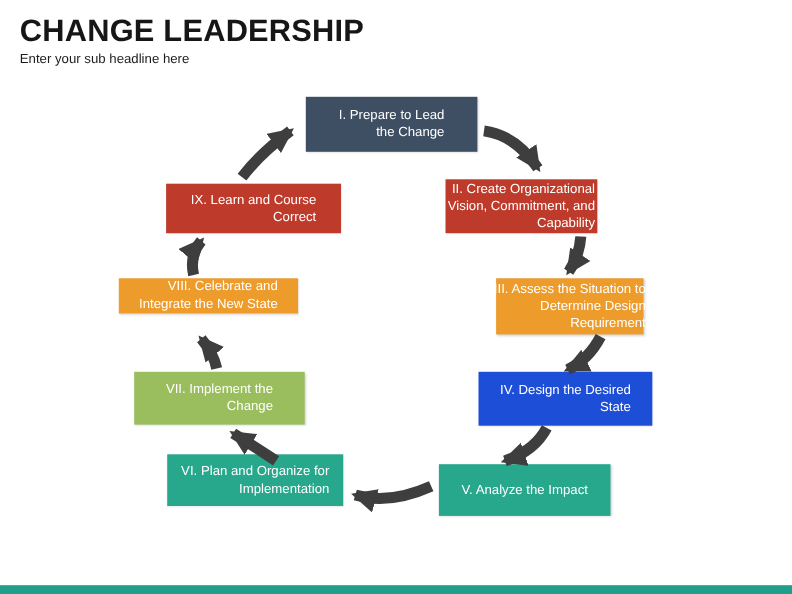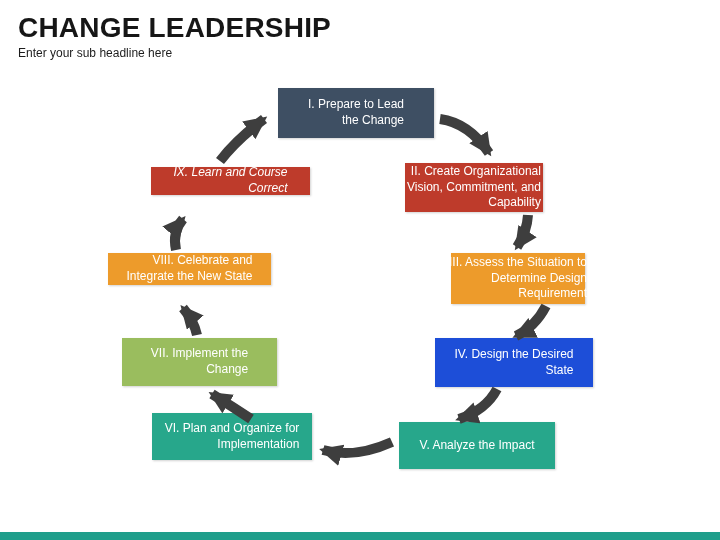--- a/index.html
+++ b/index.html
@@ -47,21 +47,21 @@
 Requirement</div>
     <div class="step" style="left: 435px; top: 338px; width: 158px; height: 49px; background-color: #1d4ed8;">IV. Design the Desired
 State</div>
     <div class="step" style="left: 399px; top: 422px; width: 156px; height: 47px; background-color: rgb(39, 167, 139);">V. Analyze the Impact</div>
     <div class="step" style="left: 152px; top: 413px; width: 160px; height: 47px; background-color: rgb(39, 167, 139);">VI. Plan and Organize for
 Implementation</div>
     <div class="step" style="left: 122px; top: 338px; width: 155px; height: 48px; background-color: rgb(154, 189, 94);">VII. Implement the
 Change</div>
     <div class="step" style="left: 108px; top: 253px; width: 163px; height: 32px; background-color: rgb(237, 155, 43);">VIII. Celebrate and
 Integrate the New State</div>
-    <div class="step" style="left: 151px; top: 167px; width: 159px; height: 28px; background-color: rgb(190, 59, 43); font-style: italic;">IX. Learn and Course
+    <div class="step" style="left: 151px; top: 167px; width: 159px; height: 45px; background-color: rgb(190, 59, 43);">IX. Learn and Course
 Correct</div>
 
     <svg class="arrows" width="720" height="540" viewBox="0 0 720 540">
       <defs>
         <marker id="ah" markerUnits="userSpaceOnUse" markerWidth="30" markerHeight="30" refX="19" refY="11" orient="auto">
           <path d="M0,0 L23,11 L0,22 Z" style="fill: rgb(62, 62, 62);"></path>
         </marker>
       </defs>
       <g fill="none" stroke-width="10" stroke-linecap="butt">
         <path d="M 220,161 Q 236,140 264,119" marker-end="url(#ah)" style="stroke: rgb(62, 62, 62);"></path>

